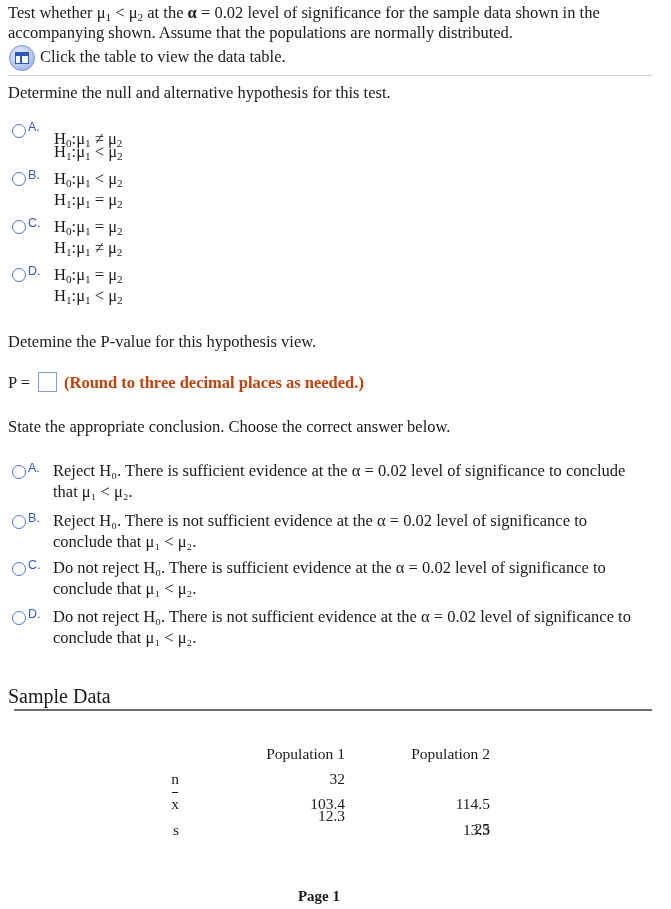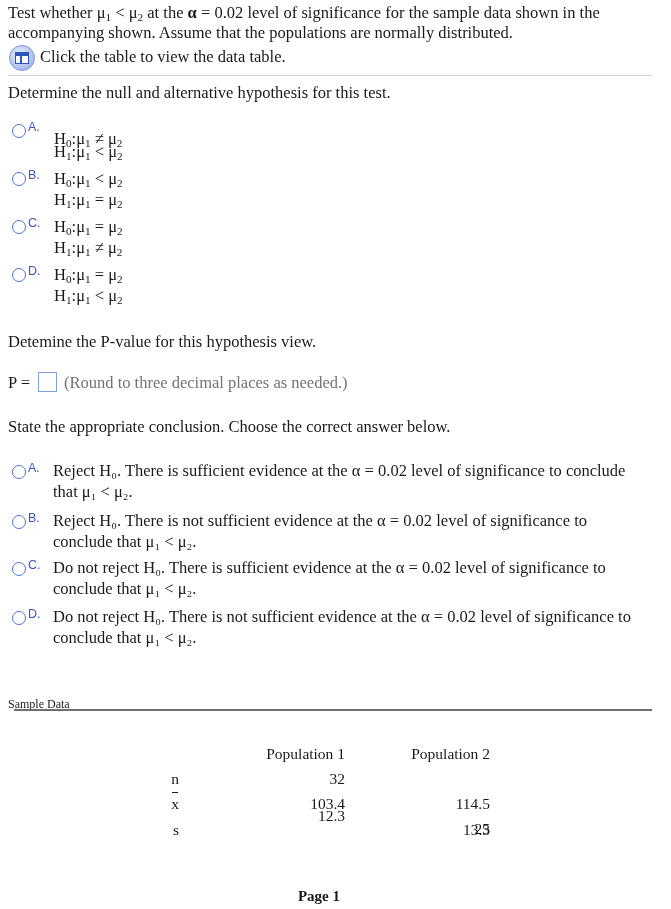--- a/index.html
+++ b/index.html
@@ -37,21 +37,21 @@
   }
   .opt-letter {
     position: absolute; font-family: "Liberation Sans", "DejaVu Sans", sans-serif;
     font-size: 12.5px; color: #3657c6;
   }
   .hyp { position: absolute; line-height: 21px; }
   .answer-box {
     position: absolute; width: 19px; height: 20px; border: 1px solid #7ea0e6;
     box-sizing: border-box; background: #fff;
   }
-  .hint { color: #737373; }
+  .hint { color: #c2410c; font-weight: bold; }
   .concl { position: absolute; line-height: 22px; white-space: nowrap; }
   .table-cell { position: absolute; text-align: right; white-space: nowrap; font-size: 15.5px; }
   .xbar { position: relative; display: inline-block; }
   .xbar::before {
     content: ""; position: absolute; left: 1px; right: 1px; top: -3px; height: 1.2px; background: #1a1a1a;
   }
 </style>
 </head>
 <body>
 
@@ -107,21 +107,21 @@
     <div class="radio" style="left:12px; top:562px;"></div>
        <div class="opt-letter" style="left:28px; top:558px;">C.</div>
        <div class="concl" style="left:53px; top:557px;">Do not reject H₀. There is sufficient evidence at the α = 0.02 level of significance to</div>
        <div class="concl" style="left:53px; top:578px;">conclude that μ₁ &lt; μ₂.</div>
     <div class="radio" style="left:12px; top:611px;"></div>
        <div class="opt-letter" style="left:28px; top:607px;">D.</div>
        <div class="concl" style="left:53px; top:606px;">Do not reject H₀. There is not sufficient evidence at the α = 0.02 level of significance to</div>
        <div class="concl" style="left:53px; top:627px;">conclude that μ₁ &lt; μ₂.</div>
   </div>
 
-<div class="abs line" style="left:8px; top:686px; font-size:12px;margin-top:8px;">Sample Data</div>
+<div class="abs line" style="left:8px; top:686px; font-size:20px;">Sample Data</div>
 <div class="hr-dark" style="left:14px; width:638px; top:709px;"></div>
 
 <div class="table-cell" style="left:230px; width:115px; top:745px;">Population 1</div>
 <div class="table-cell" style="left:372px; width:118px; top:745px;">Population 2</div>
 
 <div class="table-cell" style="left:163px; width:16px; top:770px;">n</div>
 <div class="table-cell" style="left:230px; width:115px; top:770px;">32</div>
 <div class="table-cell" style="left:372px; width:118px; top:796px;margin-top:24px;">25</div>
 
 <div class="table-cell" style="left:163px; width:16px; top:795px;"><span class="xbar">x</span></div>

